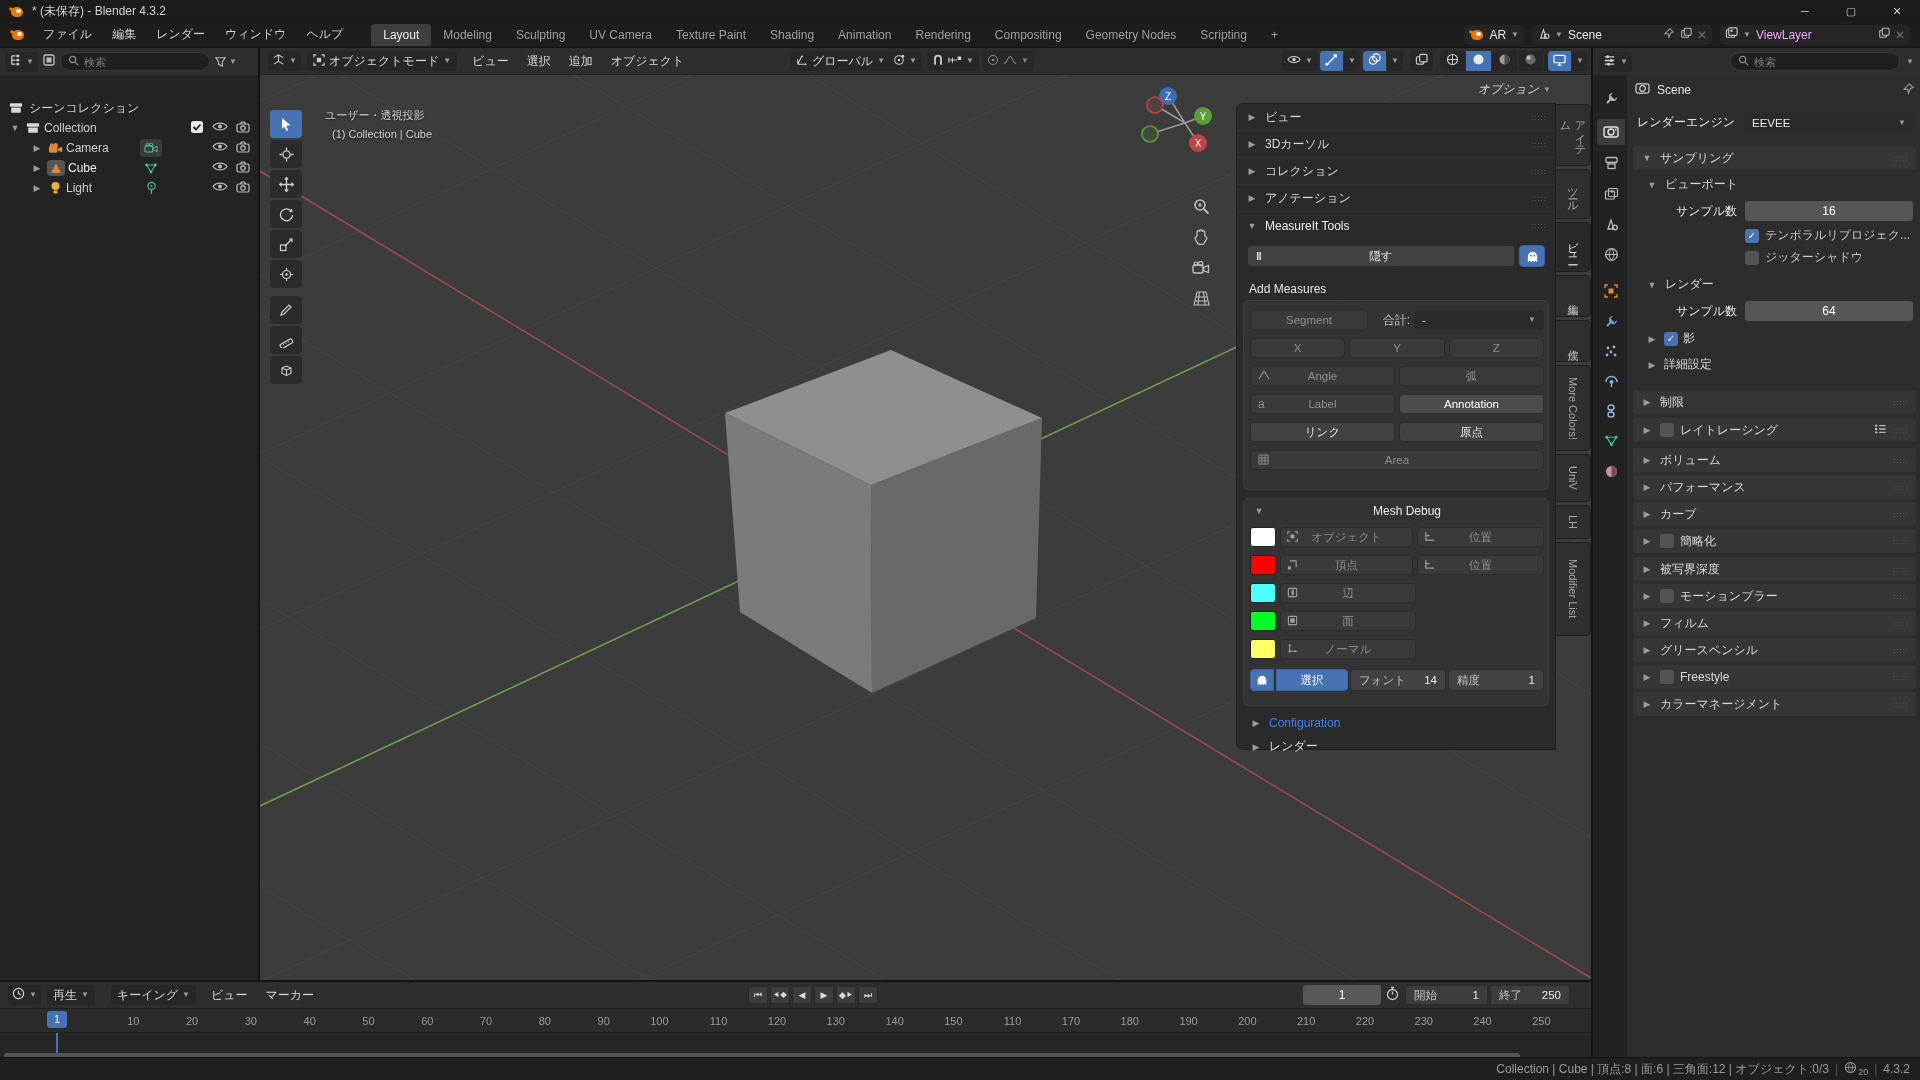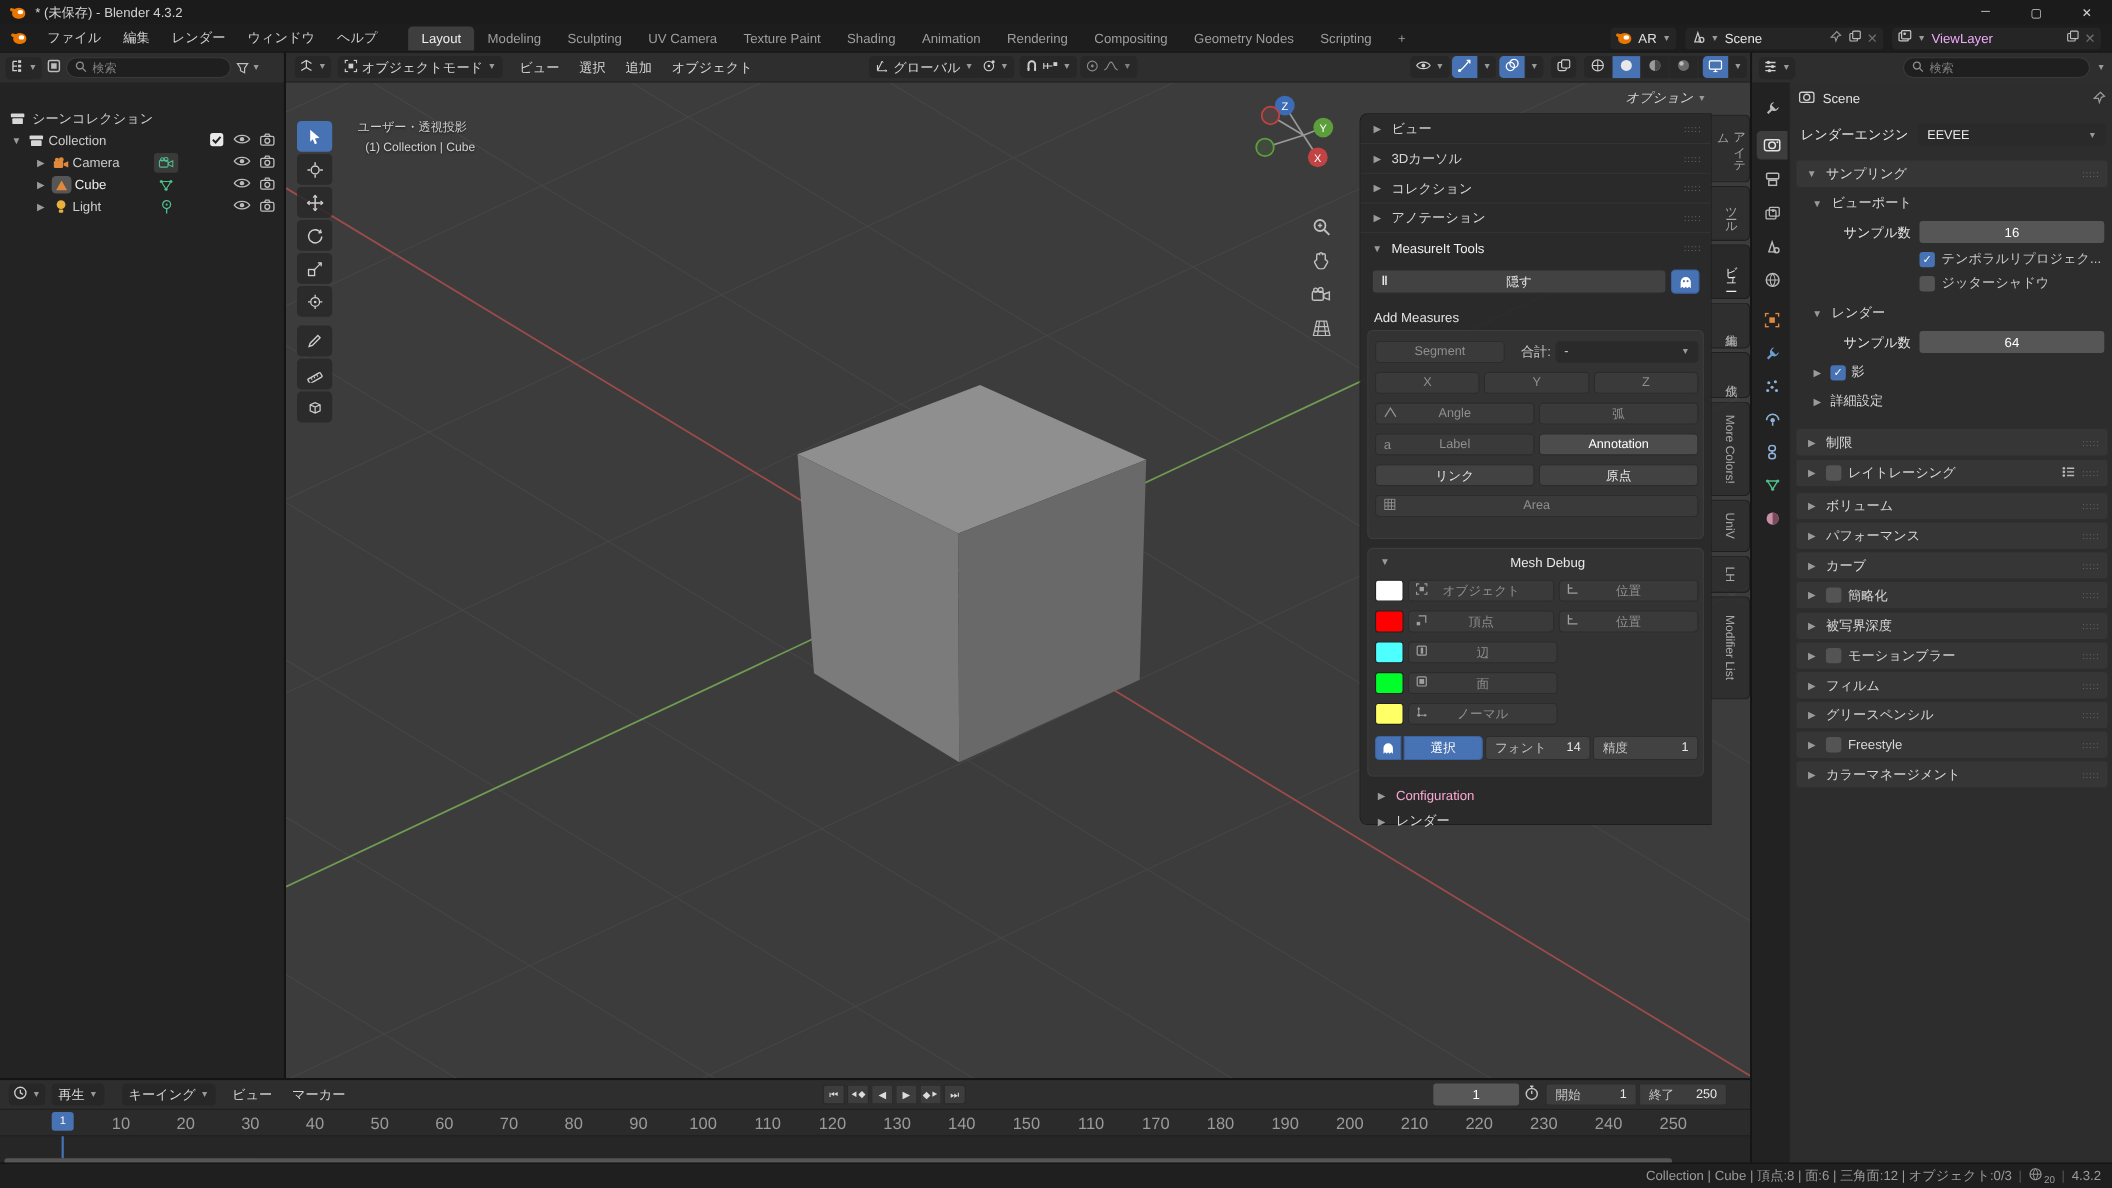--- a/index.html
+++ b/index.html
@@ -71,21 +71,21 @@
   .prop-label { color:#e5e5e5; }
   .val-field { background:#565656; border-radius:3px; height:20px; display:flex; align-items:center; justify-content:center; color:#fff; }
   .checkbox { width:14px; height:14px; border-radius:3px; background:#545454; display:flex; align-items:center; justify-content:center; color:#fff; font-size:10px; }
   .checkbox.checked { background:#4772b3; }
   
   #timeline { left:0; top:980px; width:1591px; height:77px; background:#262626; border-top:2px solid #141414; }
   .tl-header { height:27px; background:#2e2e2e; display:flex; align-items:center; border-bottom:1px solid #202020; }
   .play-btn { width:20px; height:18px; background:#3d3d3d; border:1px solid #2a2a2a; display:flex; align-items:center; justify-content:center; color:#dcdcdc; font-size:9px; }
   #ruler { position:absolute; left:0; top:27px; width:1591px; height:24px; background:#2b2b2b; border-bottom:1px solid #202020; }
   .ruler-cells { position:absolute; left:80.6px; top:0; display:flex; height:24px; align-items:center; }
-  .fcell { width:58.8px; text-align:center; color:#9a9a9a; font-size:15px; }
+  .fcell { width:58.8px; text-align:right; color:#9a9a9a; font-size:11px; }
   #playhead-badge { position:absolute; left:47px; top:2px; width:20px; height:17px; background:#4772b3; color:#fff; border-radius:3px; display:flex; align-items:center; justify-content:center; font-size:10px; }
   
   #statusbar { left:0; top:1057px; width:1920px; height:23px; background:#1f1f1f; display:flex; align-items:center; justify-content:flex-end; color:#9a9a9a; gap:6px; padding-right:10px; border-top:1px solid #131313; }
 </style>
 </head>
 <body>
 
 <div id="app">
 
   <div id="titlebar" class="abs">
@@ -822,21 +822,21 @@
         </div>
         <div class="np-btn en" style="flex:1; height:22px; justify-content:space-between; padding:0 8px;">
           <span style="color:#c3c3c3;">精度</span>
           <span>1</span>
         </div>
       </div>
     </div>
 
     <div class="row" style="position:absolute; left:12px; top:612px; gap:6px;">
       <span class="expander">▶</span>
-      <span style="color:#f9a8d4;">Configuration</span>
+      <span style="color:#3b82f6;">Configuration</span>
     </div>
     <div class="row" style="position:absolute; left:12px; top:634px; gap:6px;">
       <span class="expander">▶</span>
       <span style="color:#dcdcdc;">レンダー</span>
     </div>
   </div>
 
   <div id="props" class="abs">
     <div class="editor-header" style="gap:6px; padding:0 6px;">
       <span class="pill" style="padding:0 4px;">

